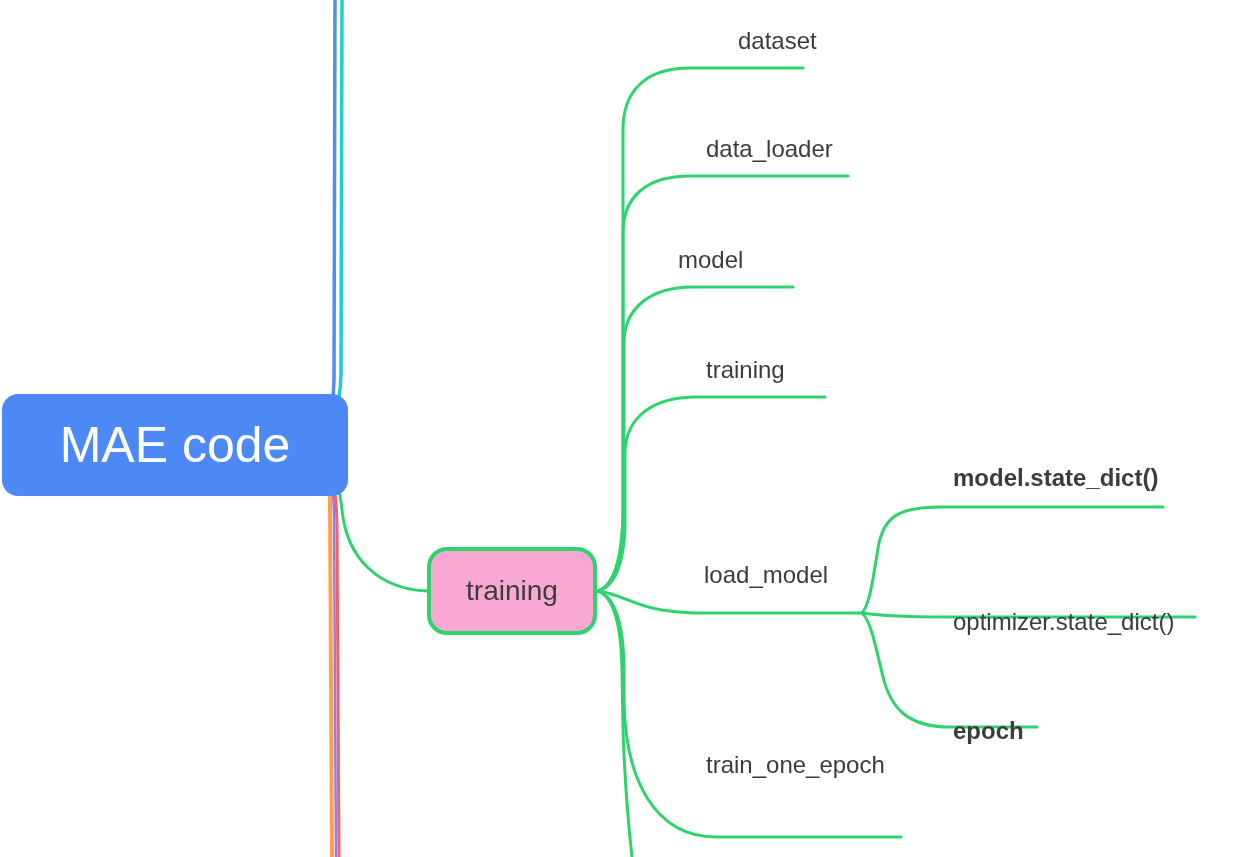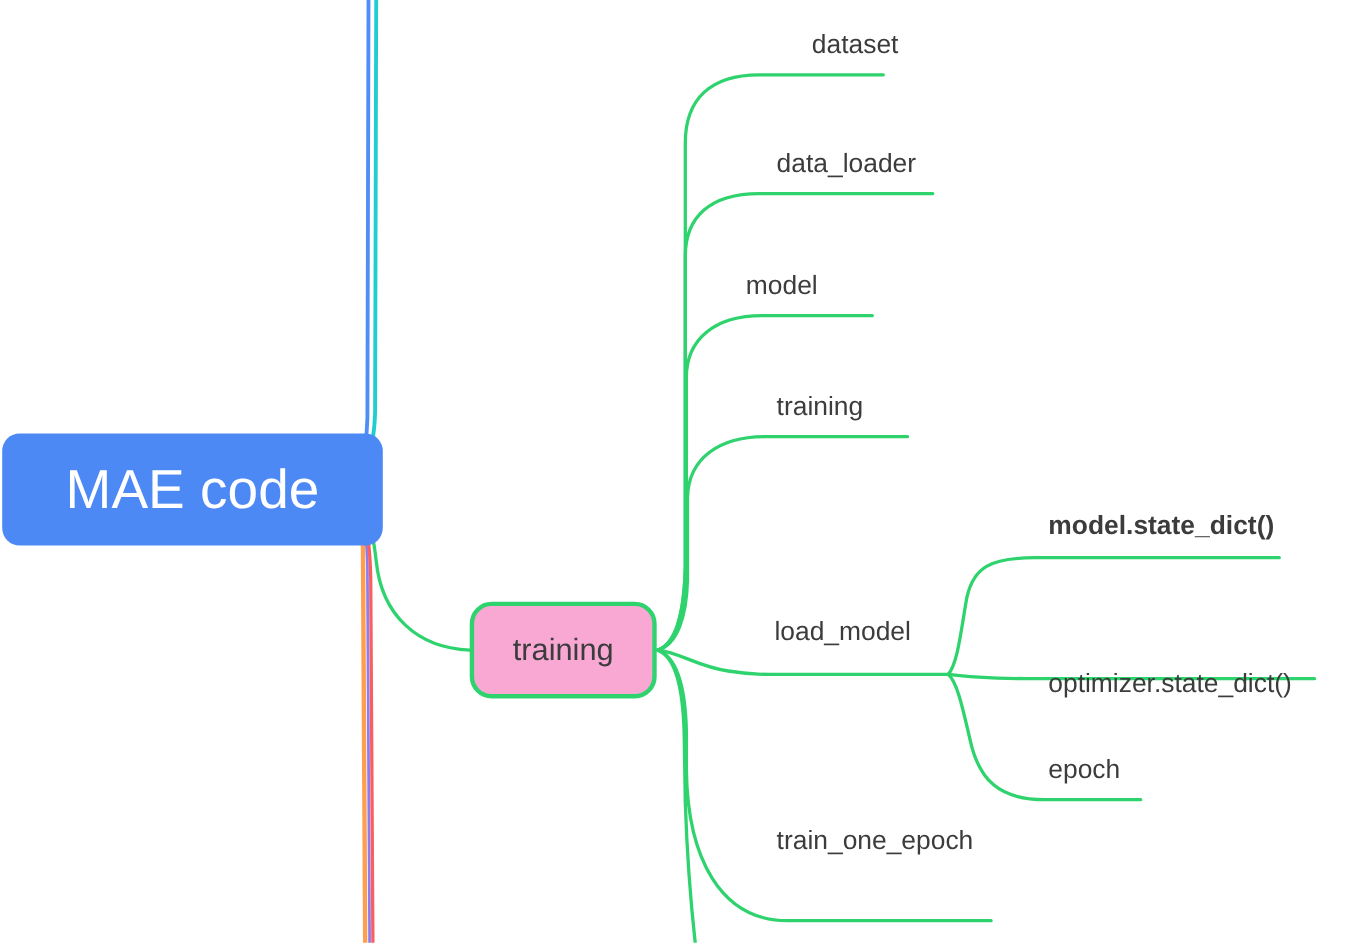--- a/index.html
+++ b/index.html
@@ -49,21 +49,21 @@
     cursor: default;
   }
   .lbl-dataset        { left: 706px; top: 26px; margin-left: 32px; }
   .lbl-data-loader    { left: 706px; top: 134px; }
   .lbl-model          { left: 678px; top: 245px; }
   .lbl-optimizer      { left: 706px; top: 355px; }
   .lbl-load-model     { left: 704px; top: 560px; }
   .lbl-train-one-epoch{ left: 706px; top: 750px; }
   .lbl-model-state    { left: 953px; top: 463px; font-weight: bold; }
   .lbl-optim-state    { left: 953px; top: 575px; margin-top: 32px; }
-  .lbl-epoch          { left: 953px; top: 685px; }
+  .lbl-epoch          { left: 953px; top: 716px; font-weight: bold; }
 </style>
 </head>
 <body>
 
 <svg id="canvas-svg" width="1233" height="857" viewBox="0 0 1233 857">
 
   <path class="edge edge-blue" d="M312,441 C326,436 333,415 334,380 L335,0"></path>
   <path class="edge edge-cyan" d="M312,441 C330,434 340,412 341,375 L342,0"></path>
   <path class="edge edge-orange" d="M312,441 C325,444 330,465 330,500 L332,857"></path>
   <path class="edge edge-purple" d="M312,441 C327,446 333,470 334,515 L336,857"></path>

